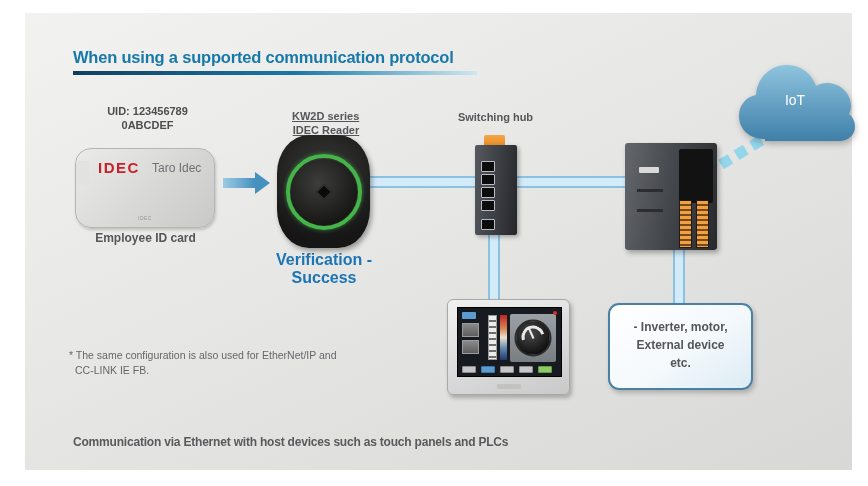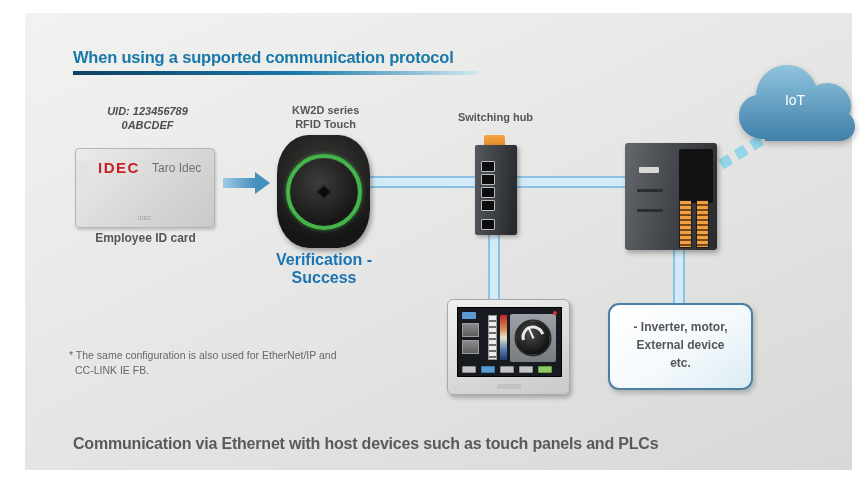--- a/index.html
+++ b/index.html
@@ -20,33 +20,33 @@
   .vline { position:absolute; width:12px; background:#d3eaf8;
            border-left:2px solid #8bc2e2; border-right:2px solid #8bc2e2; z-index:0; }
   .v1 { left:463px; top:208px; height:84px; }
   .v2 { left:648px; top:228px; height:66px; }
   .dashes { position:absolute; left:696px; top:146px; display:flex; gap:7px;
             transform:rotate(-31deg); transform-origin:left center; z-index:1; }
   .dashes span { width:11px; height:11px; background:#93d5eb; border-radius:1px; }
 
   
   .lbl { position:absolute; font-size:11px; font-weight:bold; color:#55565a; line-height:14px; }
-  .lbl-uid   { left:55px;  top:91px;  width:135px; text-align:center; color:#4d4e50;font-style:italic; }
+  .lbl-uid   { left:55px;  top:91px;  width:135px; text-align:center; color:#4d4e50; }
   .lbl-card  { left:48px;  top:218px; width:145px; text-align:center; font-size:12px; }
-  .lbl-reader{ left:267px; top:90px;  text-align:center; }
+  .lbl-reader{ left:267px; top:96px;  text-align:right;text-decoration:underline; }
   .lbl-hub   { left:418px; top:97px;  width:105px; text-align:center; }
   .lbl-plc   { left:596px; top:87px;  width:100px; text-align:center; }
   .lbl-tpanel{ left:422px; top:368px; width:123px; text-align:center; font-size:12px; }
   .status    { position:absolute; left:228px; top:238px; width:142px; text-align:center;
                font-size:16px; font-weight:bold; color:#1b74b4; }
 
   
   .card { position:absolute; left:50px; top:135px; width:140px; height:80px; z-index:2;
           background:linear-gradient(135deg,#ebebe9 0%,#d6d6d4 60%,#c9c9c7 100%);
-          border:1px solid #b5b5b3; border-radius:4px; box-shadow:1px 2px 3px rgba(0,0,0,.18); }
+          border:1px solid #b5b5b3; border-radius:16px; box-shadow:1px 2px 3px rgba(0,0,0,.18); }
   .card .notch { position:absolute; left:0; top:12px; width:13px; height:24px;
           background:#e2e2e0; border-radius:0 2px 2px 0; }
   .card .brand { position:absolute; left:22px; top:10px; font-size:15px; font-weight:bold;
           color:#c8202a; letter-spacing:1.5px; }
   .card .holder { position:absolute; left:76px; top:12px; font-size:12px; color:#6e7074; }
   .card .smallprint { position:absolute; left:0; bottom:6px; width:100%; text-align:center;
           font-size:5px; color:#97979a; letter-spacing:0.5px; }
 
   
   .arrow { position:absolute; left:198px; top:159px; width:48px; height:22px; z-index:2; }
@@ -139,21 +139,21 @@
   
   .extbox { position:absolute; left:583px; top:290px; width:145px; height:87px; z-index:2;
           background:linear-gradient(145deg,#ffffff 0%,#f4f9fc 55%,#dcebf4 100%);
           border:2px solid #4a80a4; border-radius:11px;
           box-shadow:2px 3px 5px rgba(0,0,0,.22); padding-top:13px;
           font-size:12px; font-weight:bold; color:#55565a; text-align:center; line-height:18px; }
 
   
   .footnote { position:absolute; left:44px; top:335px; font-size:10.5px; color:#66676a; line-height:15px; }
   .footnote .l2 { padding-left:6px; }
-  .caption { position:absolute; left:48px; top:422px; font-size:16px; font-weight:bold;
+  .caption { position:absolute; left:48px; top:422px; font-size:12px; font-weight:bold;
           color:#595a5d; letter-spacing:-0.2px; white-space:nowrap; }
 </style>
 </head>
 <body>
 
 <div class="page">
   <div class="panel">
 
     <div class="title">When using a supported communication protocol</div>
     <div class="title-rule"></div>
@@ -181,21 +181,21 @@
     </div>
     <div class="lbl lbl-card">Employee ID card</div>
 
     <div class="arrow">
       <div class="shaft"></div>
       <div class="head"></div>
     </div>
 
     <div class="lbl lbl-reader">
       <div>KW2D series</div>
-      <div>RFID Touch</div>
+      <div>IDEC Reader</div>
     </div>
     <div class="reader">
       <div class="ring"></div>
       <div class="lens">
         <div class="diamond"></div>
       </div>
     </div>
     <div class="status">Verification - Success</div>
 
     <div class="lbl lbl-hub">Switching hub</div>

